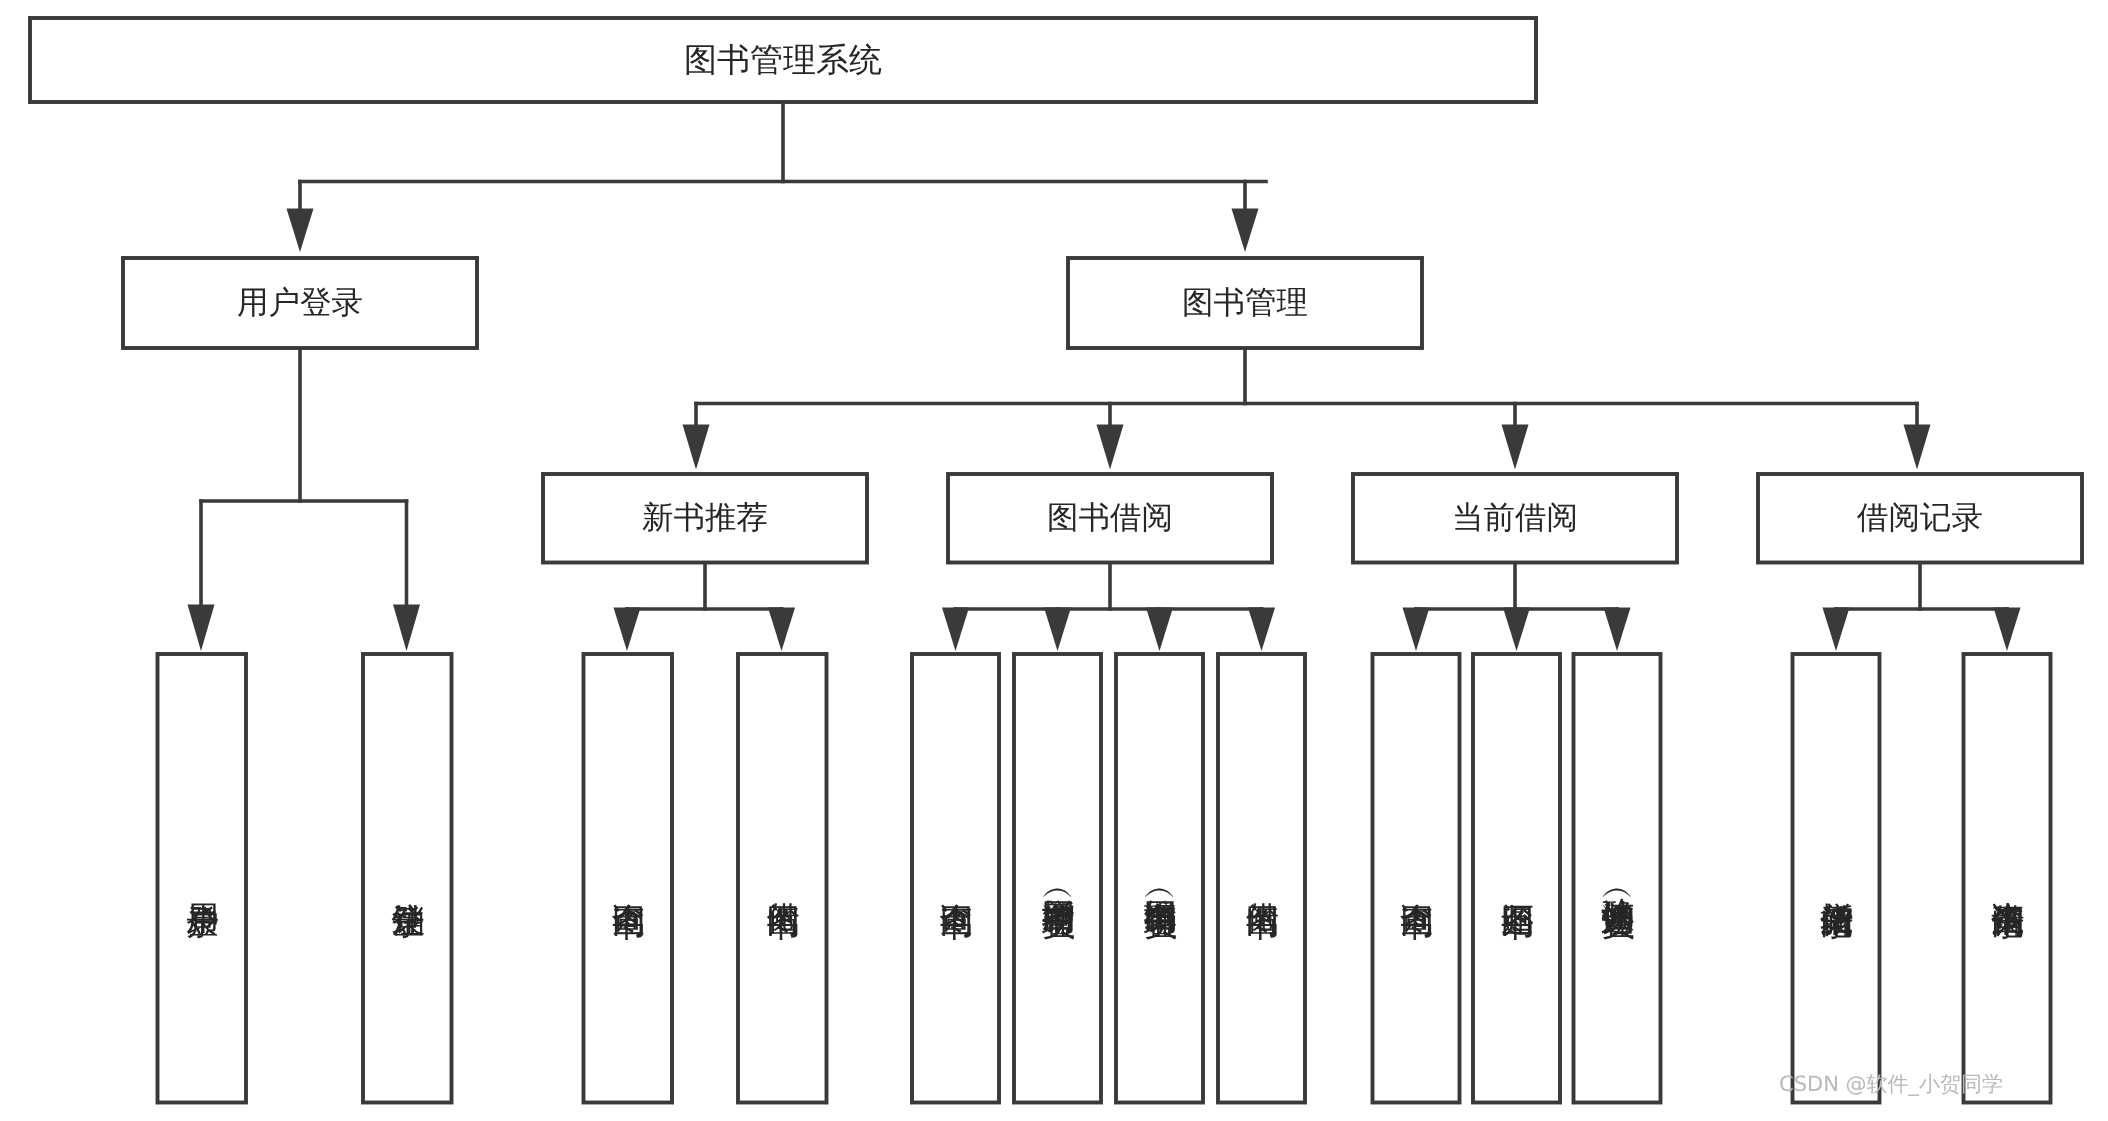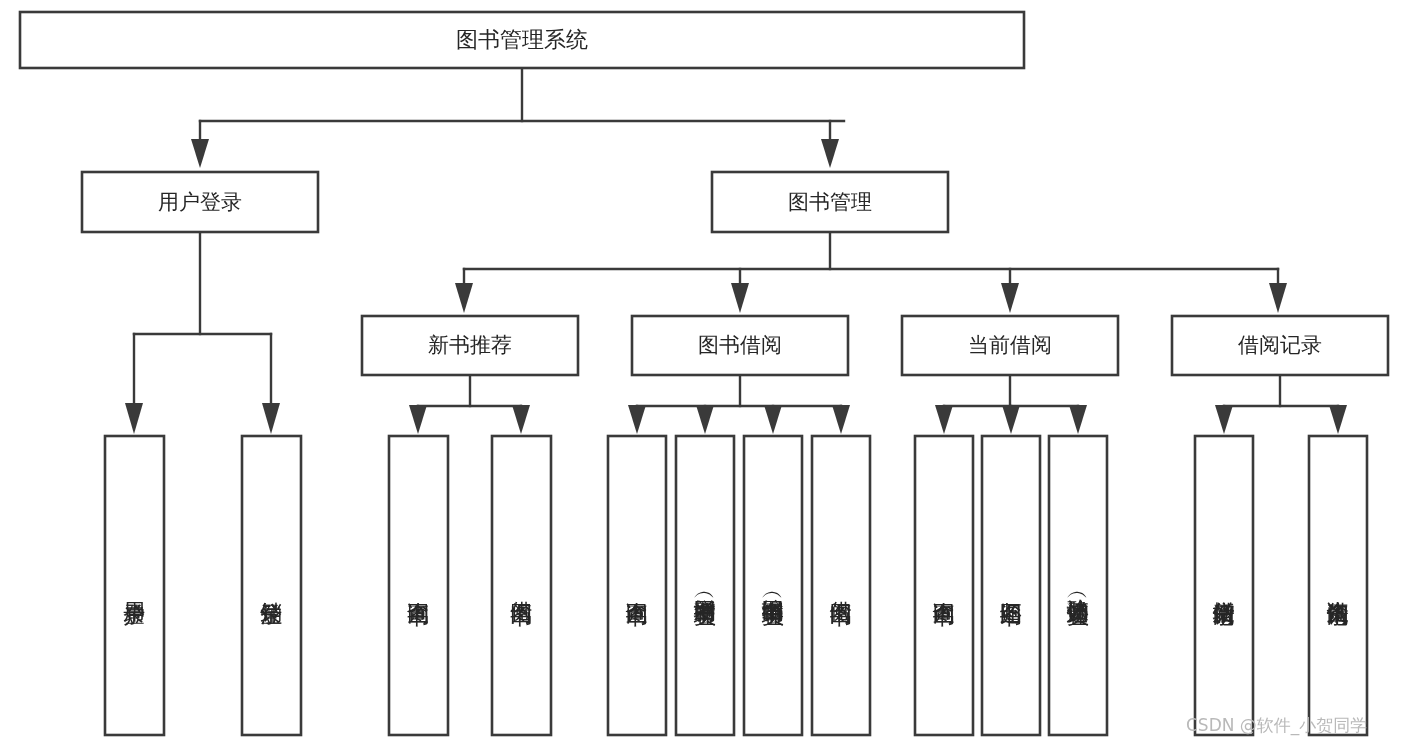--- a/index.html
+++ b/index.html
@@ -67,21 +67,21 @@
     display: flex;
     align-items: center;
     justify-content: center;
     text-align: center;
     white-space: nowrap;
     pointer-events: none;
   }
   .watermark {
     position: absolute;
     font-family: "DejaVu Sans", "Liberation Sans", sans-serif;
-    font-size: 17px;
+    font-size: 14px;
     color: #b9b9b9;
     left: 1186px;
     top: 714px;
     white-space: nowrap;
   }
 </style>
 </head>
 <body>
 
 <div id="diagram-root">

